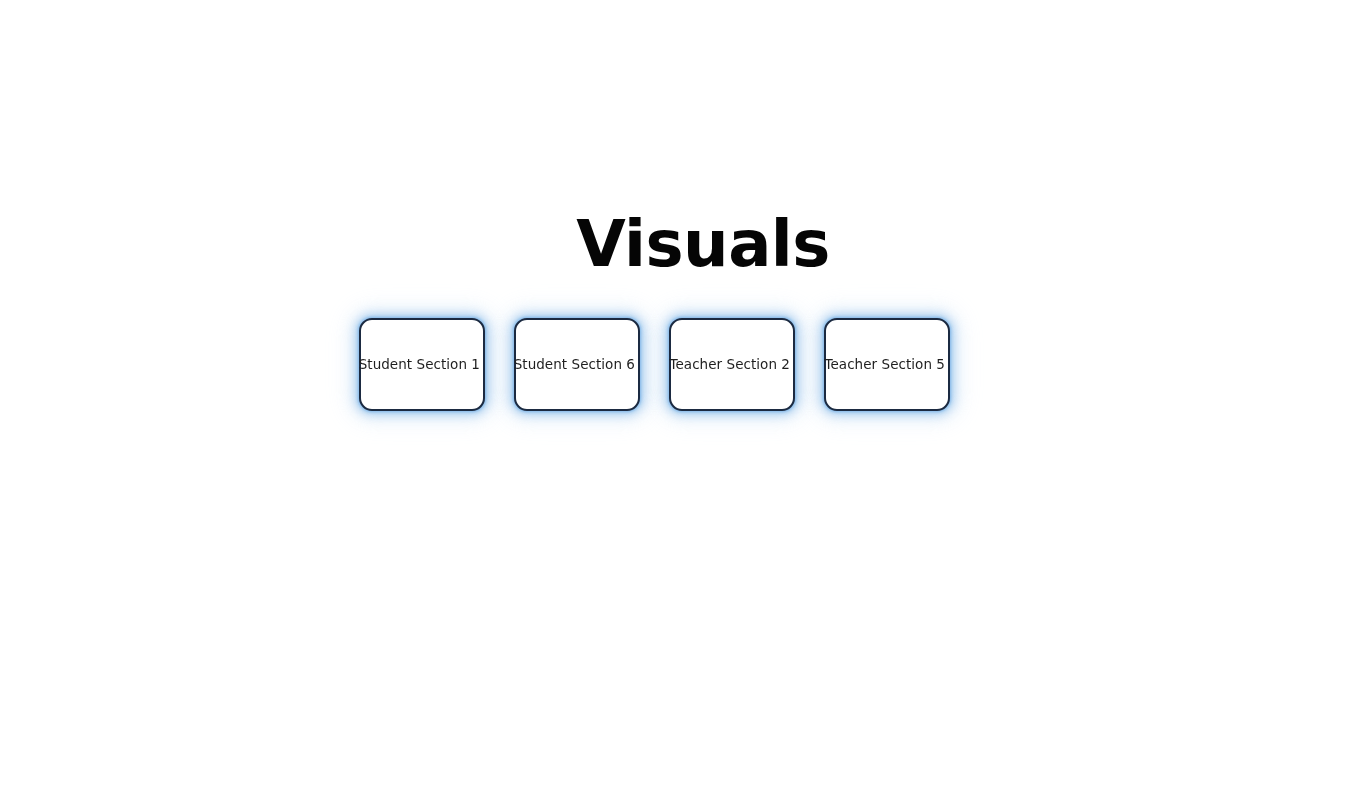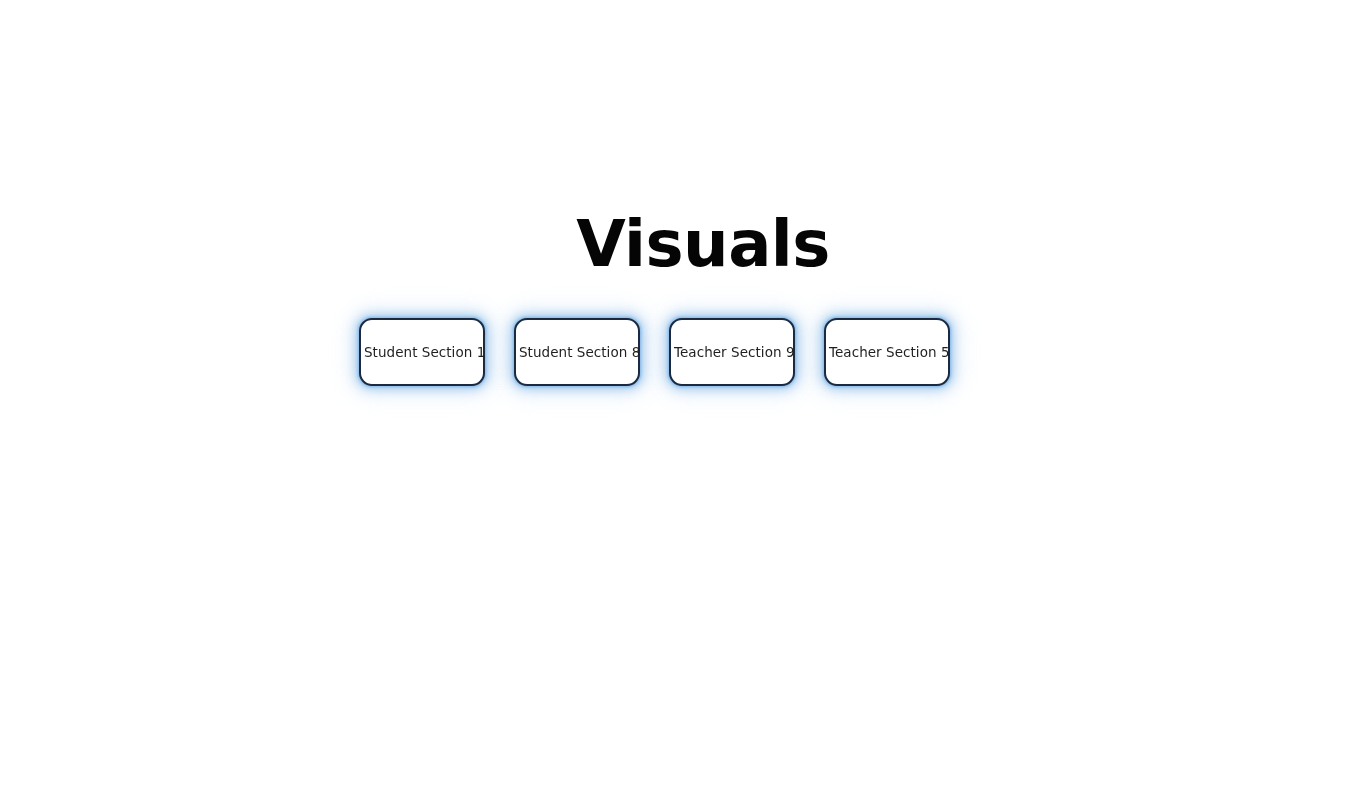--- a/index.html
+++ b/index.html
@@ -51,28 +51,28 @@
     flex-direction: row;
     align-items: flex-start;
     justify-content: flex-start;
     gap: 29px;
   }
 
   .node-box {
     position: relative;
     box-sizing: border-box;
     width: 126px;
-    height: 68px;
+    height: 93px;
     flex: 0 0 126px;
     background: #ffffff;
     border: 2px solid #1b2a41;
     border-radius: 13px;
     display: flex;
     align-items: center;
-    justify-content: flex-start;
+    justify-content: flex-end;
     box-shadow:
       0 0 3px 1px rgba(120, 176, 229, 0.85),
       0 0 8px 3px rgba(140, 190, 236, 0.62),
       0 0 15px 6px rgba(168, 205, 240, 0.38),
       0 0 24px 10px rgba(190, 218, 245, 0.20);
   }
 
   .node-label {
     font-family: "DejaVu Sans", "Liberation Sans", sans-serif;
     font-size: 13.5px;
@@ -92,25 +92,25 @@
 
   <div class="page-title">Visuals</div>
 
   <div class="node-row">
 
     <div class="node-box">
       <span class="node-label">Student Section 1</span>
     </div>
 
     <div class="node-box">
-      <span class="node-label">Student Section 8</span>
+      <span class="node-label">Student Section 6</span>
     </div>
 
     <div class="node-box">
-      <span class="node-label">Teacher Section 9</span>
+      <span class="node-label">Teacher Section 2</span>
     </div>
 
     <div class="node-box">
       <span class="node-label">Teacher Section 5</span>
     </div>
 
   </div>
 
 </div>
 

